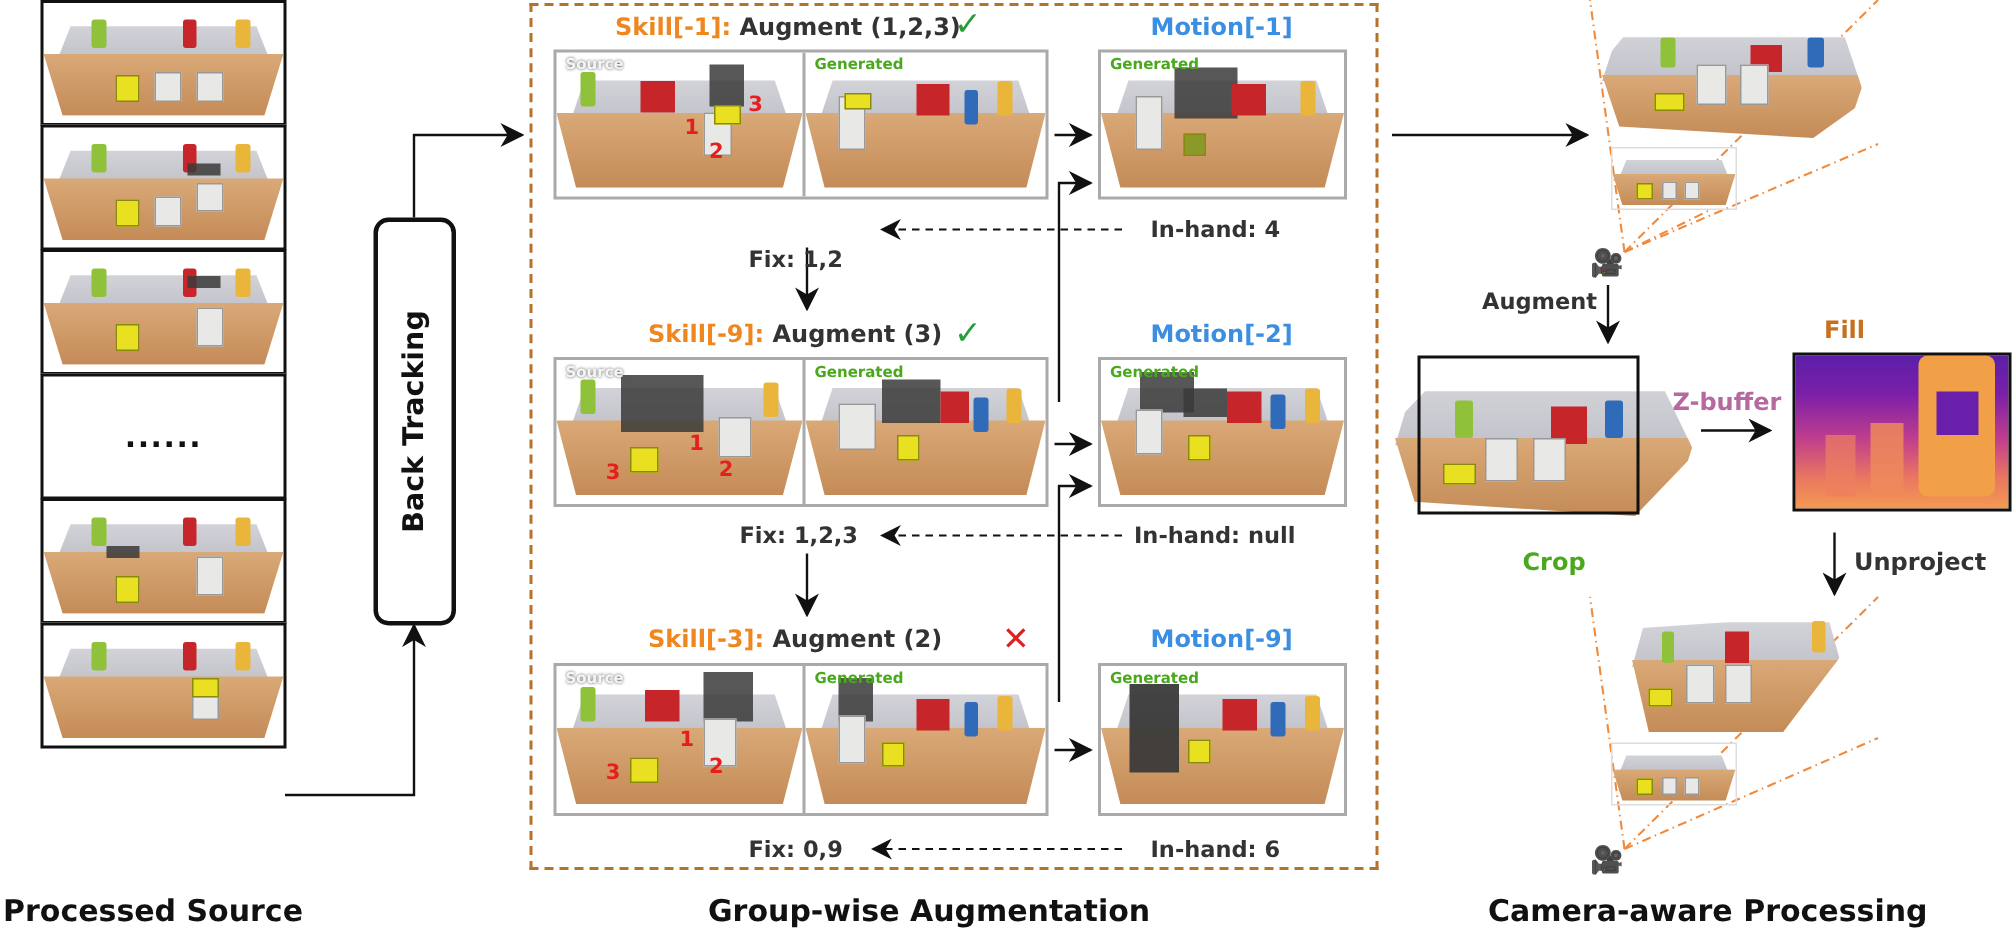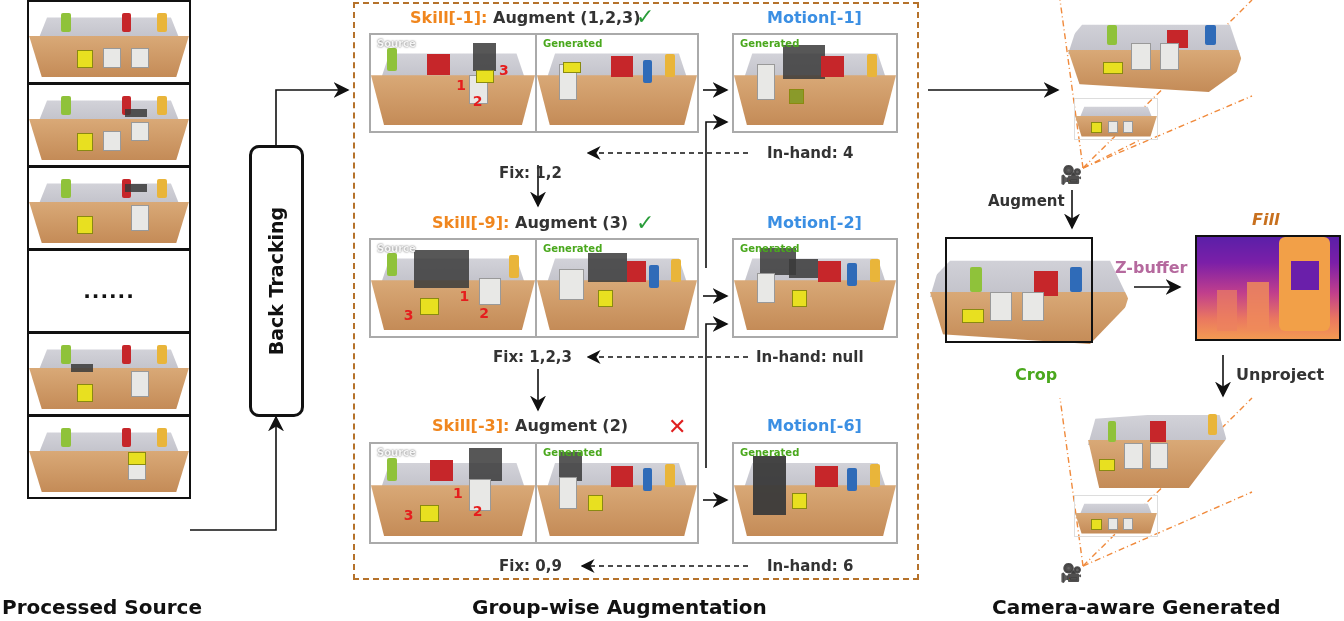--- a/index.html
+++ b/index.html
@@ -266,21 +266,21 @@
 </div>
 
 <div class="abs lbl" style="left:493px;top:348px;">Fix: 1,2,3</div>
 <div class="abs lbl" style="left:756px;top:348px;">In-hand: null</div>
 
 <div class="abs lbl" style="left:432px;top:416px;font-size:16px;">
   <span class="skill">Skill[-3]:</span>
   <span>Augment (2)</span>
 </div>
 <span class="abs cross" style="left:668px;top:414px;">✕</span>
-<div class="abs motion" style="left:767px;top:416px;">Motion[-6]</div>
+<div class="abs motion" style="left:767px;top:416px;">Motion[-9]</div>
 
 <div class="abs imgbox" style="left:369px;top:442px;width:330px;height:102px;">
   <div class="abs" style="left:0;top:0;width:164px;height:98px;">
     <div class="scene">
         <div class="wall"></div>
         <div class="table"></div>
       <div class="can" style="left:10%;top:14%;background:#8fc23a;"></div>
       <div class="redbox" style="left:36%;top:16%;width:14%;height:22%;"></div>
       <div class="robot" style="left:60%;top:4%;width:20%;height:34%;"></div>
       <div class="box" style="left:60%;top:36%;width:12%;height:30%;"></div>
@@ -356,21 +356,21 @@
     <div class="redbox" style="left:52%;top:30%;width:12%;height:24%;"></div>
     <div class="can" style="left:70%;top:26%;background:#2f6bb8;"></div>
     <div class="box" style="left:30%;top:50%;width:10%;height:26%;"></div>
     <div class="box" style="left:46%;top:50%;width:10%;height:26%;"></div>
     <div class="ybox" style="left:16%;top:66%;width:10%;height:12%;"></div>
   </div>
 </div>
 <div class="abs" style="left:945px;top:237px;width:148px;height:106px;border:2px solid #111;box-sizing:border-box;"></div>
 
 <div class="abs lbl" style="left:1115px;top:258px;color:#b5699e;font-size:16px;">Z-buffer</div>
-<div class="abs lbl" style="left:1252px;top:210px;color:#c8701e;font-size:16px;font-style:italic;">Fill</div>
+<div class="abs lbl" style="left:1216px;top:210px;color:#c8701e;font-size:16px;">Fill</div>
 
 <div class="depth" style="left:1195px;top:235px;width:146px;height:106px;">
   <div class="abs" style="left:58%;top:0;width:36%;height:92%;background:#f2a048;border-radius:6px;"></div>
   <div class="abs" style="left:66%;top:24%;width:20%;height:28%;background:#6a1faa;"></div>
   <div class="abs" style="left:35%;top:44%;width:16%;height:48%;background:#ef8a5a;opacity:0.85;"></div>
   <div class="abs" style="left:14%;top:52%;width:14%;height:40%;background:#ec8060;opacity:0.7;"></div>
 </div>
 
 <div class="abs lbl" style="left:1015px;top:365px;color:#4aa81d;font-size:16px;">Crop</div>
 <div class="abs lbl" style="left:1236px;top:365px;font-size:16px;">Unproject</div>
@@ -391,13 +391,13 @@
   <div class="scene">
       <div class="wall"></div>
       <div class="table"></div>
     <div class="ybox" style="left:20%;top:58%;width:10%;height:22%;"></div>
     <div class="box" style="left:40%;top:54%;width:10%;height:26%;"></div>
     <div class="box" style="left:58%;top:54%;width:10%;height:26%;"></div>
   </div>
 </div>
 <span class="abs cam" style="left:1060px;top:562px;">🎥</span>
 
-<div class="abs caption" style="left:992px;top:595px;">Camera-aware Generated</div>
+<div class="abs caption" style="left:992px;top:595px;">Camera-aware Processing</div>
 
 </body></html>

